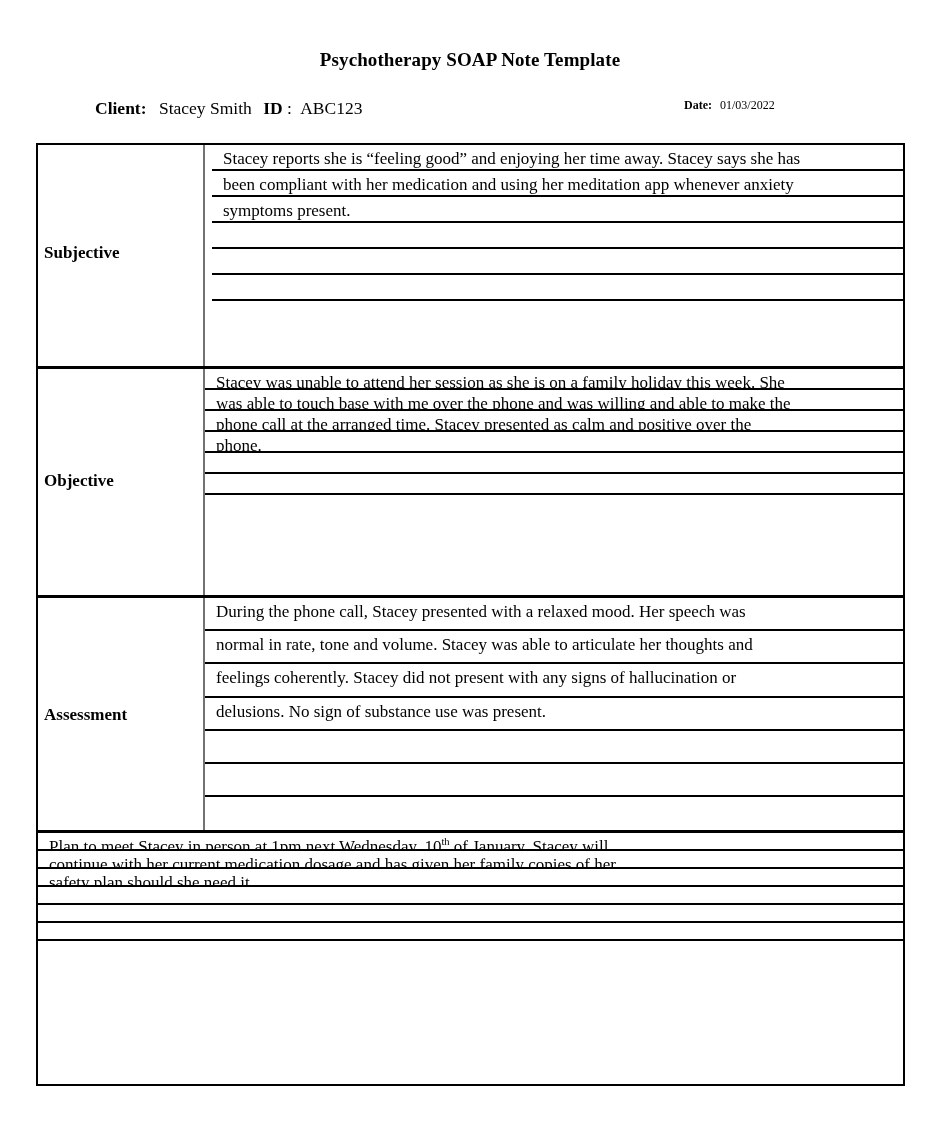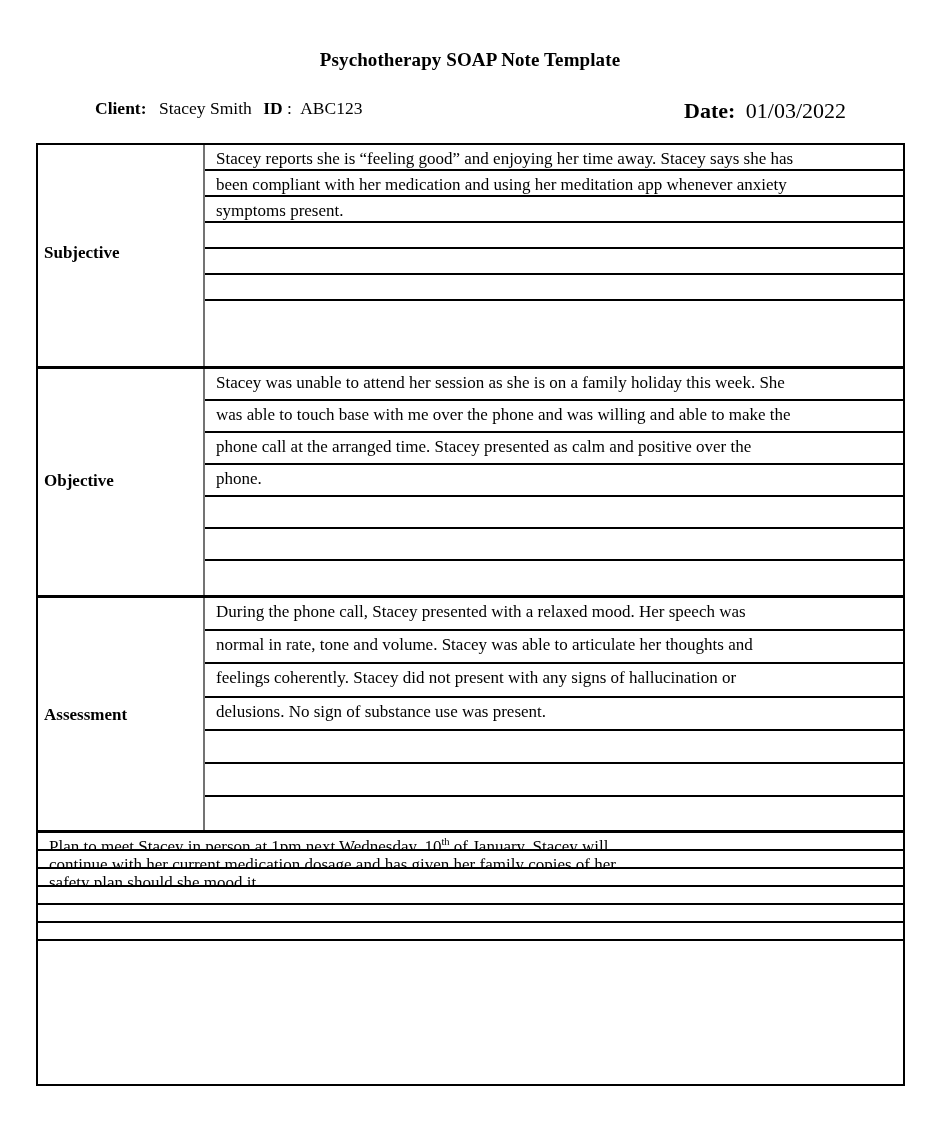--- a/index.html
+++ b/index.html
@@ -27,21 +27,21 @@
     position: absolute;
     left: 95px;
     top: 98px;
     font-size: 17.5px;
     white-space: nowrap;
   }
   .date-line {
     position: absolute;
     left: 684px;
     top: 98px;
-    font-size: 22px;
+    font-size: 12px;
     white-space: nowrap;
   }
   .b { font-weight: bold; }
   .client-name { margin-left: 8px; margin-right: 7px; margin-top: 28px; }
   .id-value { margin-left: 4px; }
   .date-value { margin-left: 5px; }
 
   .note-table {
     position: absolute;
     left: 36px;
@@ -86,22 +86,22 @@
   .row {
     box-sizing: border-box;
     border-bottom: 2px solid #000000;
     font-size: 17px;
     line-height: 1.2;
     padding: 4px 8px 0 11px;
     overflow: hidden;
     white-space: nowrap;
   }
   .row:last-child { border-bottom: none; }
-  .sec-0 .row { height: 26px; }
-  .sec-1 .row { height: 32px; }
+  .sec-0 .row { height: 26px; margin-left: 7px; }
+  .sec-1 .row { height: 21px; }
   .sec-2 .row { height: 37px; }
   .sec-3 .row { height: 18px; }
   .row sup {
     font-size: 0.62em;
     line-height: 0;
     vertical-align: super;
   }
 </style>
 </head>
 <body>
@@ -167,21 +167,21 @@
           <div class="row"></div>
           <div class="row"></div>
           <div class="row"></div>
         </div>
     </div>
 
     <div class="section sec-3">
       <div class="rows">
           <div class="row">Plan to meet Stacey in person at 1pm next Wednesday, 10<sup>th</sup> of January. Stacey will</div>
           <div class="row">continue with her current medication dosage and has given her family copies of her</div>
-          <div class="row">safety plan should she mood it.</div>
+          <div class="row">safety plan should she need it.</div>
           <div class="row"></div>
           <div class="row"></div>
           <div class="row"></div>
           <div class="row"></div>
         </div>
     </div>
 
   </div>
 </div>
 

